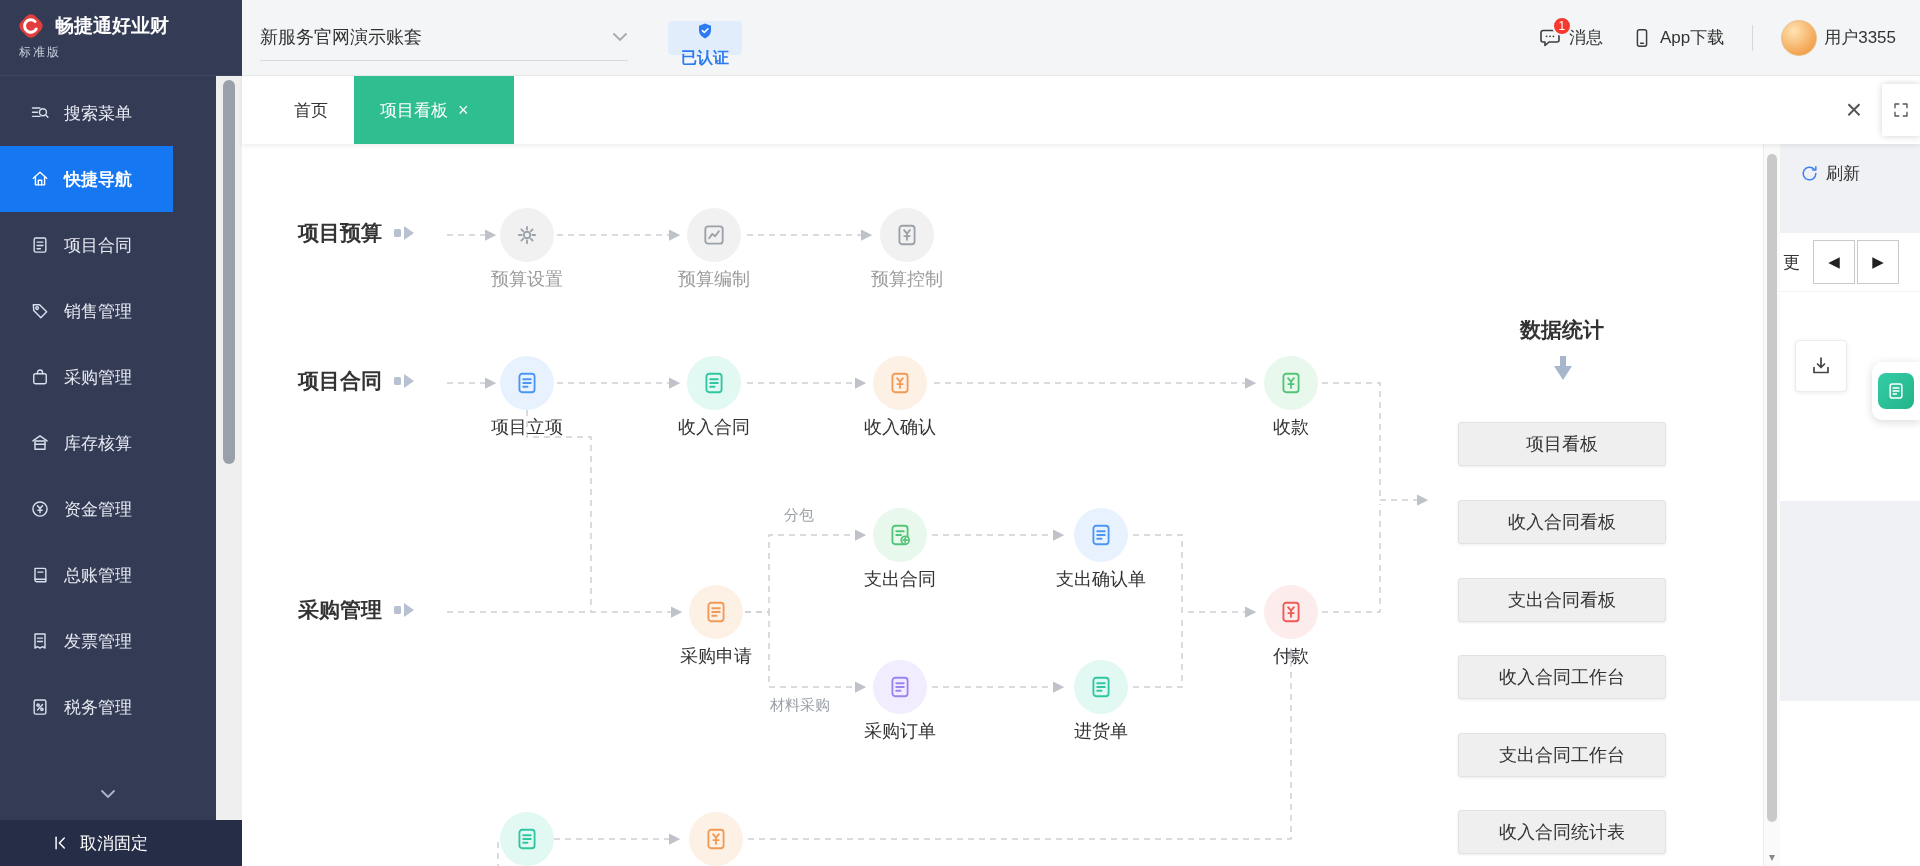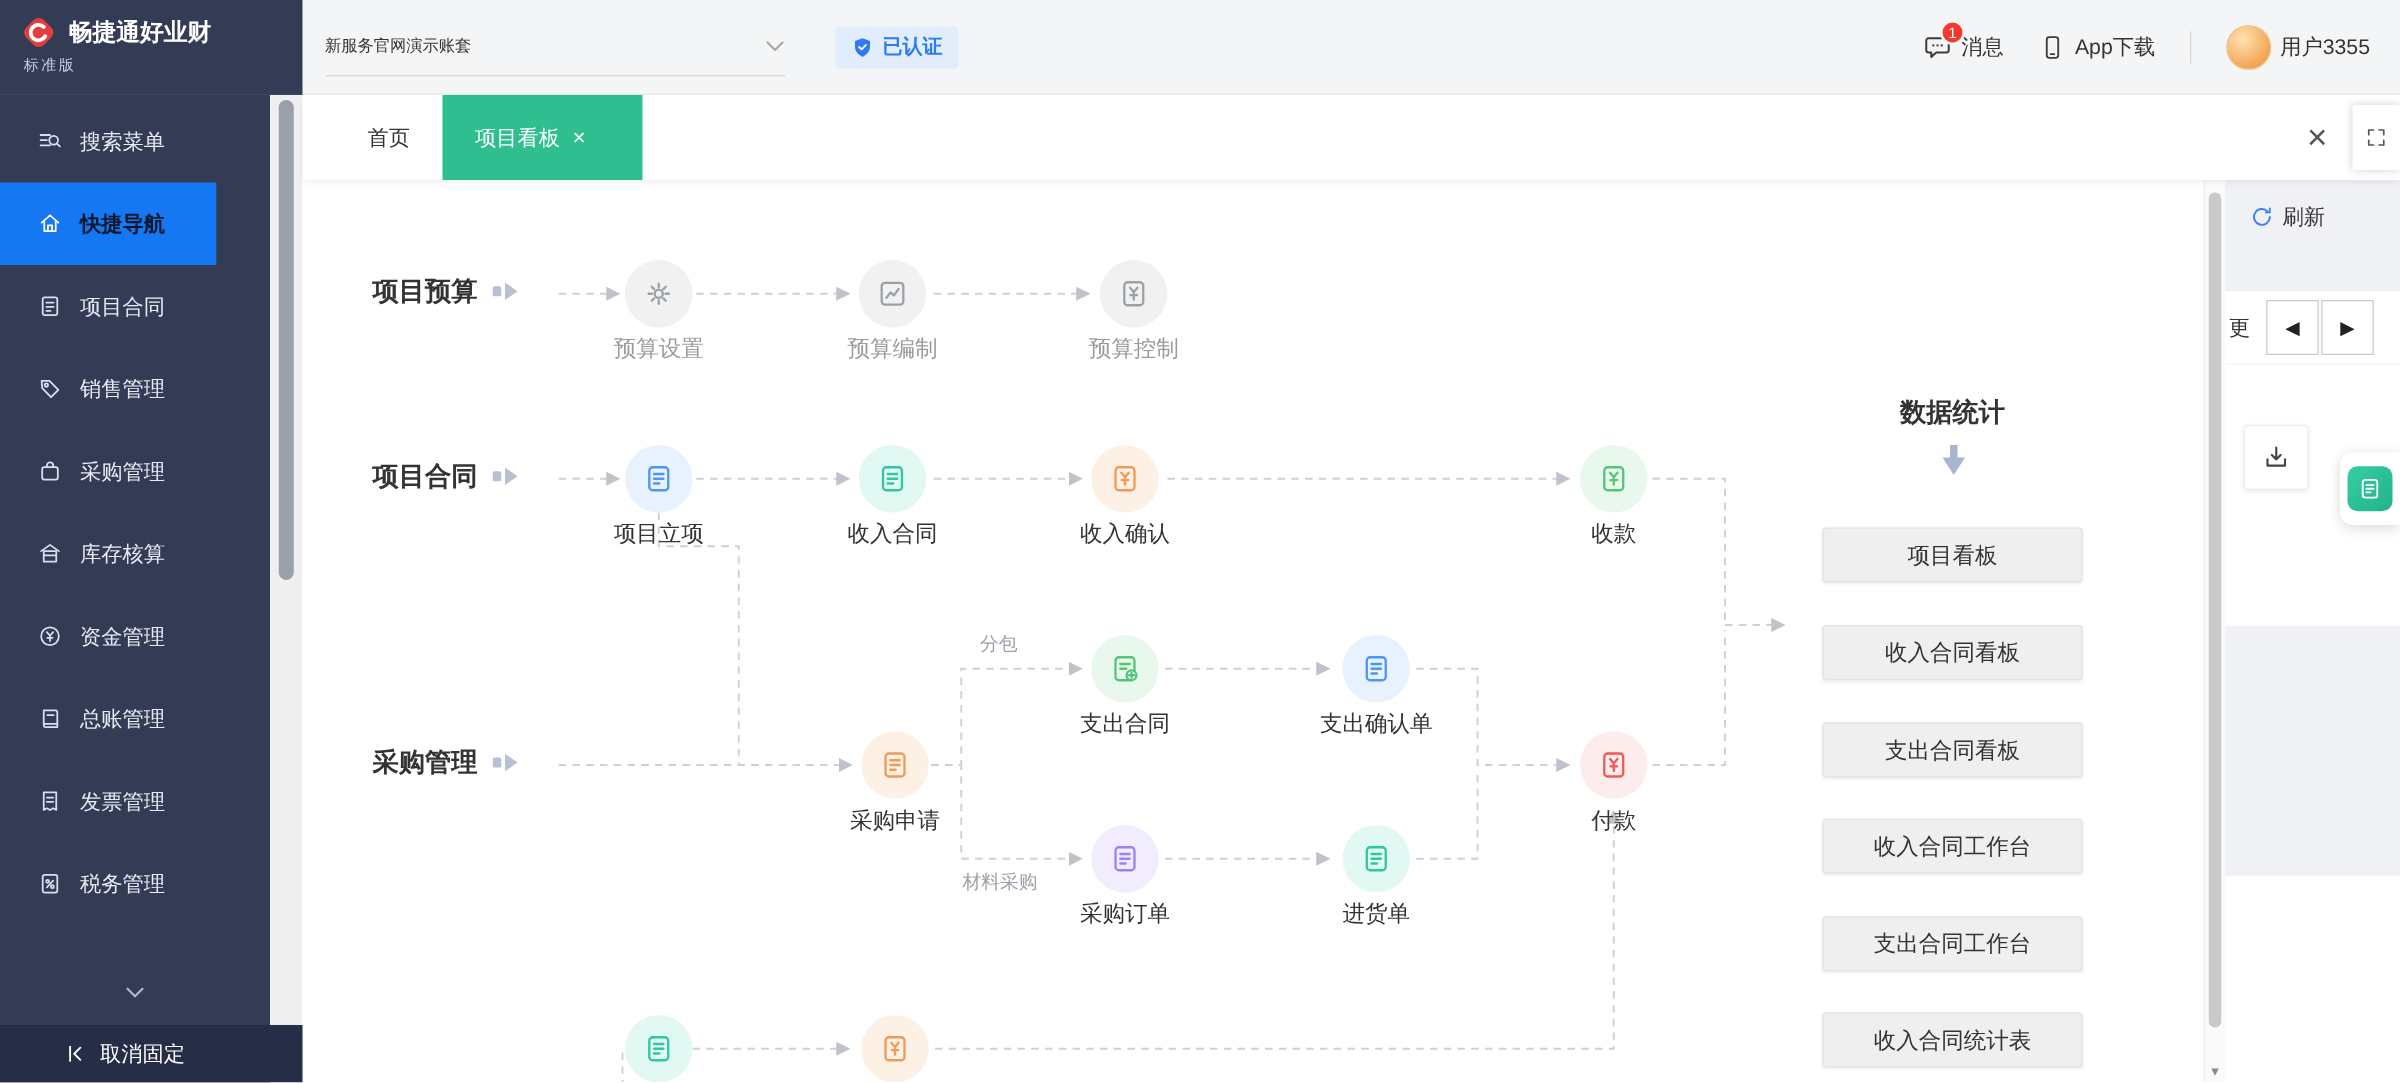--- a/index.html
+++ b/index.html
@@ -12,34 +12,34 @@
         padding:11px 0 0 16px;box-sizing:border-box;border-bottom:1px solid rgba(255,255,255,.06);}
   .logo-row{display:flex;align-items:center;gap:9px;}
   .logo-title{font-size:19px;font-weight:700;color:#fff;white-space:nowrap;}
   .logo-sub{font-size:12px;color:#c7cdde;margin:3px 0 0 3px;letter-spacing:2px;}
   .menu{position:absolute;top:80px;left:0;width:173px;}
   .side-item{height:66px;display:flex;align-items:center;padding-left:30px;gap:14px;cursor:pointer;}
   .side-item.active{background:#1677f2;}
   .side-ic{color:#d9dfee;display:flex;}
   .side-item.active .side-ic{color:#fff;}
   .side-lb{font-size:17px;color:#e8ebf3;}
-  .side-item.active .side-lb{color:#0f172a;font-weight:600;}
+  .side-item.active .side-lb{color:#ffffff;font-weight:600;}
   .side-more{position:absolute;top:788px;left:0;width:216px;display:flex;justify-content:center;color:#aeb6c9;cursor:pointer;}
   .unpin{position:absolute;left:0;bottom:0;width:242px;height:46px;background:#252d47;display:flex;
          align-items:center;gap:10px;padding-left:52px;box-sizing:border-box;color:#fff;font-size:17px;cursor:pointer;z-index:4;}
   .side-scrollbar{position:absolute;left:216px;top:76px;width:26px;height:744px;background:#efefef;}
   .side-thumb{position:absolute;left:7px;top:4px;width:12px;height:384px;background:#9aa0aa;border-radius:6px;cursor:pointer;}
 
   
   .topbar{position:absolute;left:242px;top:0;width:1678px;height:76px;background:#f4f5f6;border-bottom:1px solid #eaeaea;
           display:flex;align-items:center;padding:0 24px 0 18px;box-sizing:border-box;}
   .acct{width:368px;height:46px;display:flex;align-items:center;justify-content:space-between;
         border-bottom:1px solid #d9d9d9;cursor:pointer;}
-  .acct-label{font-size:13px;color:#333;}
-  .badge{margin-left:40px;display:flex;align-items:center;gap:7px;background:#e2edfc;border-radius:4px;height:34px;padding:0 13px;cursor:pointer;}
+  .acct-label{font-size:18px;color:#333;}
+  .badge{margin-left:40px;display:flex;align-items:center;gap:7px;background:#e2edfc;border-radius:4px;height:34px;padding:0 13px;cursor:pointer;flex-direction:column;}
   .badge-label{color:#2d7bf0;font-size:16px;font-weight:600;}
   .tb-right{margin-left:auto;display:flex;align-items:center;gap:28px;}
   .tb-item{display:flex;align-items:center;gap:7px;cursor:pointer;color:#333;font-size:17px;}
   .msg-wrap{position:relative;display:flex;}
   .msg-badge{position:absolute;top:-10px;right:-10px;min-width:20px;height:20px;border-radius:10px;background:#f5392e;
              color:#fff;font-size:12px;display:flex;align-items:center;justify-content:center;padding:0 4px;
              border:2px solid #f4f5f6;box-sizing:border-box;}
   .tb-divider{width:1px;height:26px;background:#d8d8d8;}
   .avatar{width:36px;height:36px;border-radius:50%;background:radial-gradient(circle at 35% 30%,#ffe3b3,#f2a14e 75%);
           border:1px solid #e8c48e;box-sizing:border-box;}

